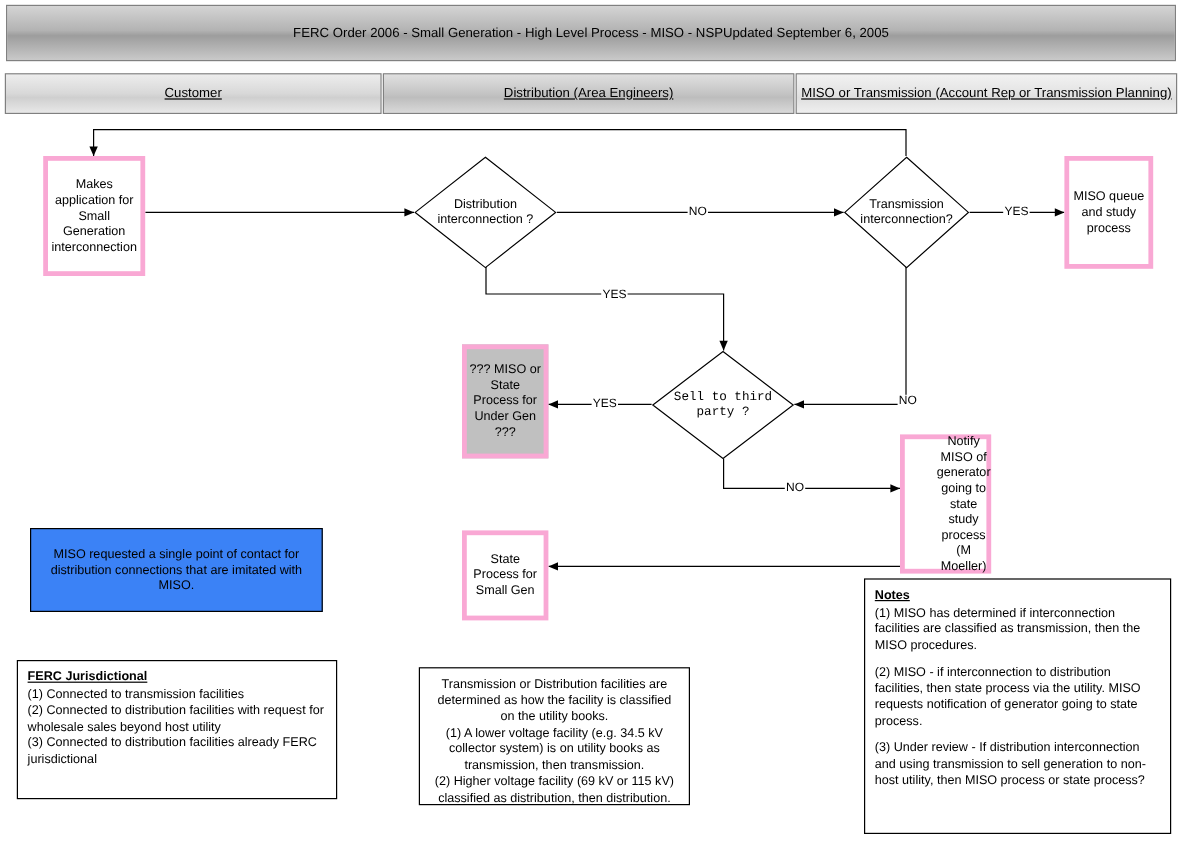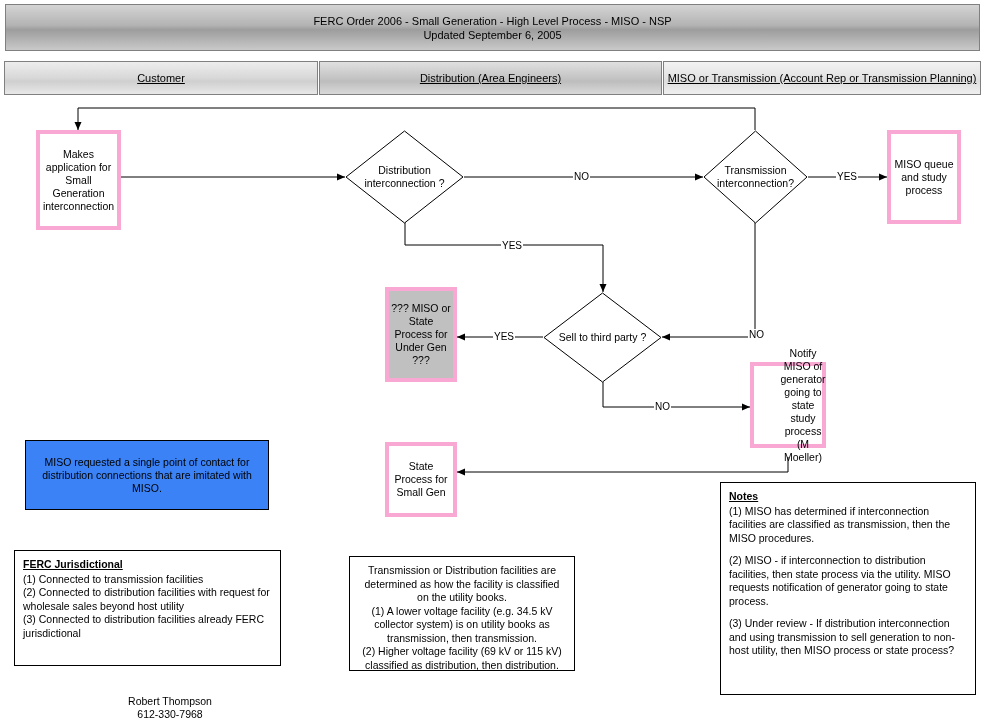--- a/index.html
+++ b/index.html
@@ -22,21 +22,20 @@
   
   .title-bar {
     position: absolute;
     left: 5px;
     top: 4px;
     width: 975px;
     height: 47px;
     border: 1px solid #808080;
     background: linear-gradient(to bottom, #d4d4d4 0%, #b3b3b3 45%, #9d9d9d 55%, #c9c9c9 100%);
     display: flex;
-    flex-direction: column;
     align-items: center;
     justify-content: center;
     box-sizing: border-box;
   }
   .title-line {
     font-size: 11px;
     line-height: 14px;
     text-align: center;
     color: #000;
   }
@@ -208,21 +207,21 @@
   </div>
 
   <div class="box" style="left:887px; top:130px; width:74px; height:94px;">
     <span>MISO queue and study process</span>
   </div>
 
   <div class="box gray" style="left:385px; top:287px; width:72px; height:95px;">
     <span>??? MISO or State Process for Under Gen ???</span>
   </div>
 
-  <div class="box" style="left:750px; top:362px; width:76px; height:86px;padding-left:32px;">
+  <div class="box" style="left:750px; top:362px; width:76px; height:116px;padding-left:32px;">
     <span>Notify MISO of generator going to state study process (M Moeller)</span>
   </div>
 
   <div class="box" style="left:385px; top:442px; width:72px; height:75px;">
     <span>State Process for Small Gen</span>
   </div>
 
   <div class="diamond-wrap" style="left:345px; top:130px; width:119px; height:94px;">
     <svg width="119" height="94">
       <polygon points="59.5,1 118,47 59.5,93 1,47" fill="#ffffff" stroke="#000" stroke-width="1"></polygon>
@@ -230,21 +229,21 @@
     <div class="diamond-label">Distribution interconnection ?</div>
   </div>
 
   <div class="diamond-wrap" style="left:703px; top:130px; width:105px; height:94px;">
     <svg width="105" height="94">
       <polygon points="52.5,1 104,47 52.5,93 1,47" fill="#ffffff" stroke="#000" stroke-width="1"></polygon>
     </svg>
     <div class="diamond-label">Transmission interconnection?</div>
   </div>
 
-  <div class="diamond-wrap" style="left:543px; top:292px; width:119px; height:91px;">
+  <div class="diamond-wrap" style="left:543px; top:292px; width:119px; height:91px;font-family:Liberation Mono, monospace;">
     <svg width="119" height="91">
       <polygon points="59.5,1 118,45.5 59.5,90 1,45.5" fill="#ffffff" stroke="#000" stroke-width="1"></polygon>
     </svg>
     <div class="diamond-label">Sell to third party ?</div>
   </div>
 
   <div class="box yellow" style="left:25px; top:440px; width:244px; height:70px;">
     <span>MISO requested a single point of contact for distribution connections that are imitated with MISO.</span>
   </div>
 
@@ -261,18 +260,14 @@
     <p style="margin-top:0">(2) Higher voltage facility (69 kV or 115 kV) classified as distribution, then distribution.</p>
   </div>
 
   <div class="note" style="left:720px; top:482px; width:256px; height:213px;">
     <span class="hdr">Notes</span>
     <p>(1) MISO has determined if interconnection facilities are classified as transmission, then the MISO procedures.</p>
     <p>(2)  MISO - if interconnection to distribution facilities, then state process via the utility.  MISO requests notification of generator going to state process.</p>
     <p>(3) Under review - If distribution interconnection and using transmission to sell generation to non-host utility, then MISO process or state process?</p>
   </div>
 
-  <div class="footer" style="left:110px; top:695px; width:120px;">
-    <div>Robert Thompson</div>
-    <div>612-330-7968</div>
-  </div>
 
 </div>
 
 </body></html>

